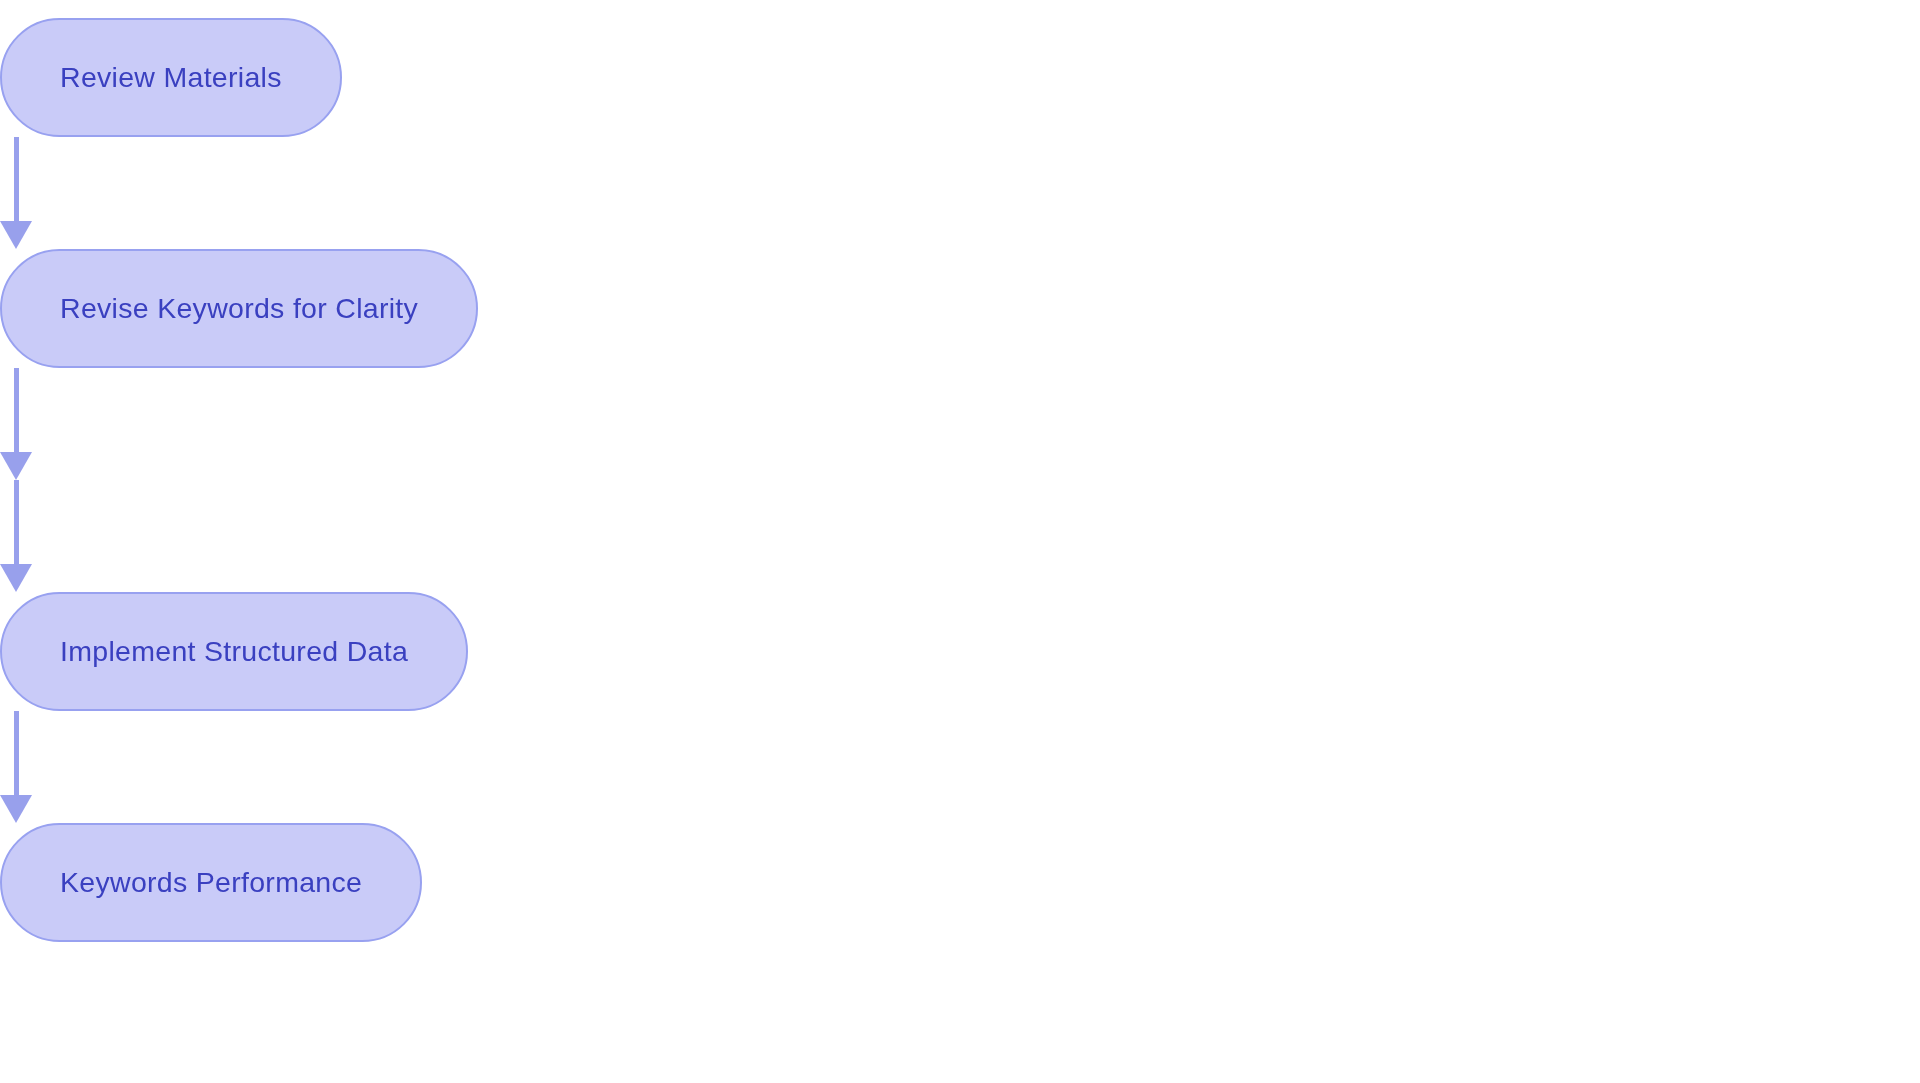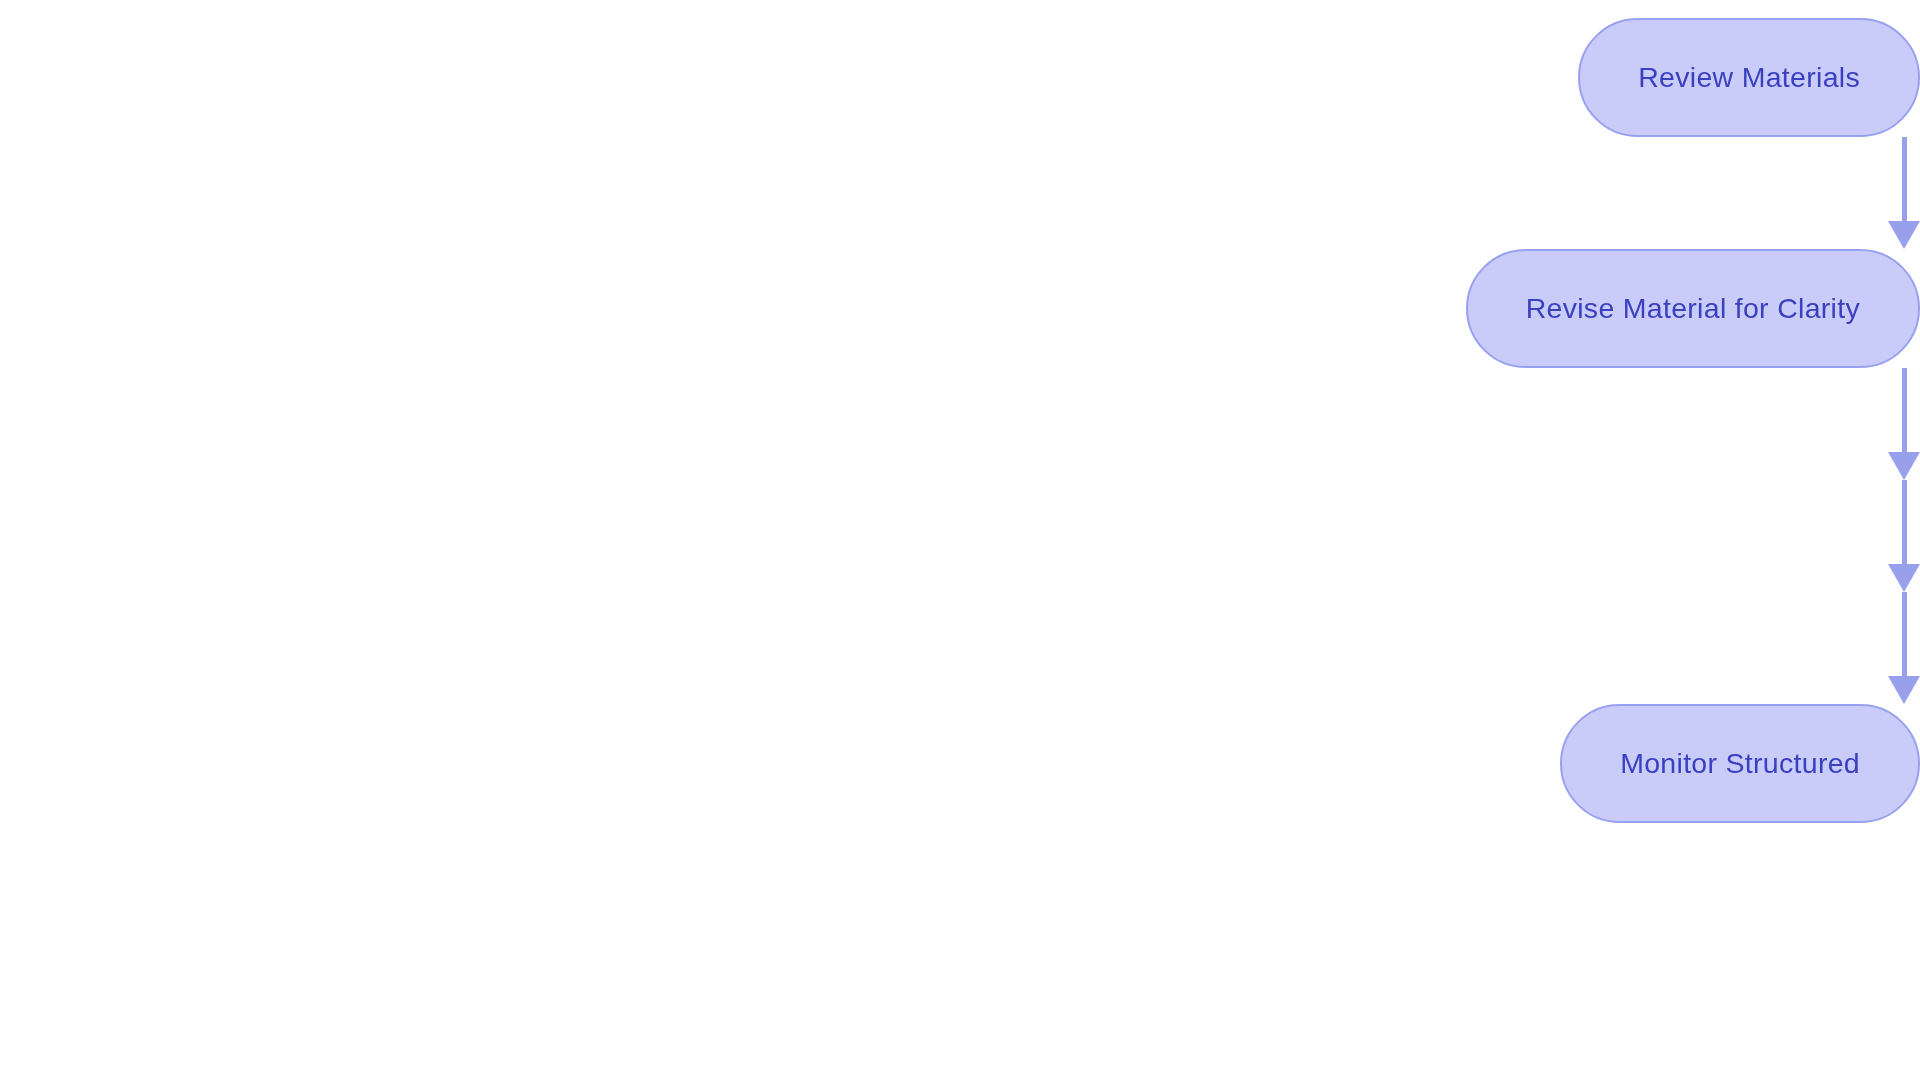--- a/index.html
+++ b/index.html
@@ -21,21 +21,21 @@
     background: var(--background);
     overflow: hidden;
   }
   .flow {
     position: absolute;
     top: 18px;
     left: 0;
     width: 100%;
     display: flex;
     flex-direction: column;
-    align-items: flex-end;
+    align-items: flex-start;
   }
   .node {
     height: 119px;
     min-width: 320px;
     padding: 0 58px;
     display: flex;
     align-items: center;
     justify-content: center;
     background: var(--node-fill);
     border: 2px solid var(--node-border);
@@ -73,38 +73,41 @@
     <div class="node">
       <span>Review Materials</span>
     </div>
 
     <div class="edge">
       <div class="shaft"></div>
       <div class="head"></div>
     </div>
 
     <div class="node">
-      <span>Revise Material for Clarity</span>
+      <span>Revise Keywords for Clarity</span>
     </div>
 
     <div class="edge">
       <div class="shaft"></div>
       <div class="head"></div>
     </div>
 
 
     <div class="edge">
       <div class="shaft"></div>
       <div class="head"></div>
     </div>
 
+    <div class="node">
+      <span>Implement Structured Data</span>
+    </div>
 
     <div class="edge">
       <div class="shaft"></div>
       <div class="head"></div>
     </div>
 
     <div class="node">
-      <span>Monitor Structured</span>
+      <span>Keywords Performance</span>
     </div>
 
   </div>
 </div>
 
 </body></html>

